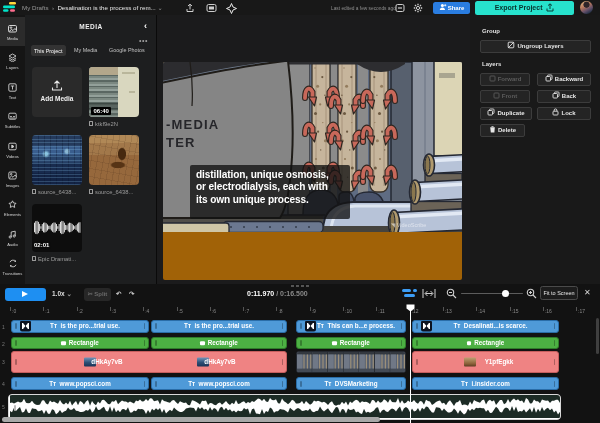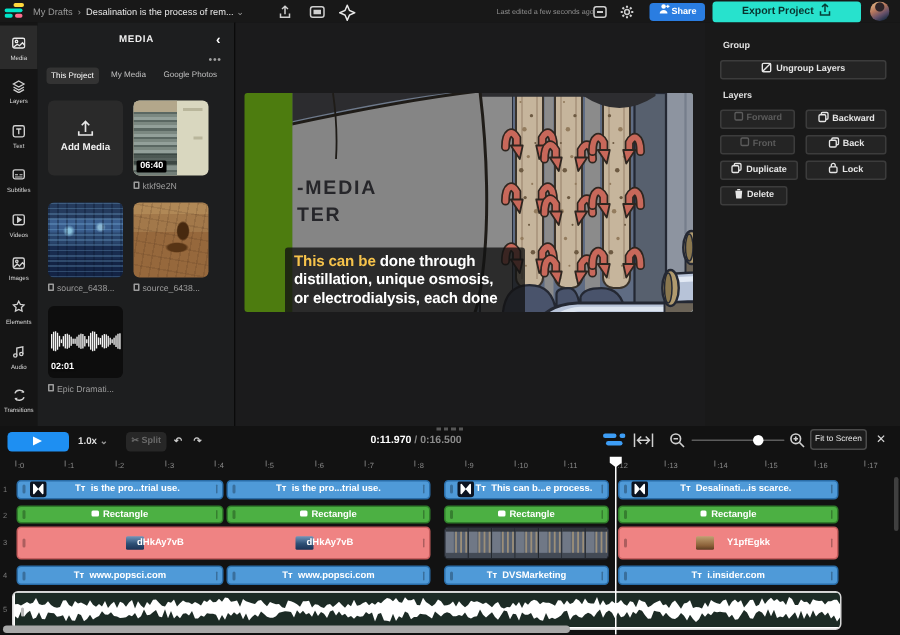--- a/index.html
+++ b/index.html
@@ -30,21 +30,21 @@
 #tab1{left:5.5px;top:30px;background:#333;border-radius:2.5px;padding:2.5px 3.5px;color:#fff;}
 .tile{position:absolute;width:50px;height:50px;border-radius:4px;overflow:hidden;}
 .mlabel{position:absolute;font-size:5.8px;color:#9c9c9c;white-space:nowrap;}
 .ficon{display:inline-block;width:4px;height:5px;border:0.5px solid #9c9c9c;border-radius:0.5px;margin-right:2px;}
 #addmedia{left:7px;top:52px;background:#2a2a2a;text-align:center;}
 #addmedia .t{position:absolute;left:0;right:0;top:28px;color:#f0f0f0;font-size:6.5px;font-weight:bold;}
 #dur{left:66px;top:91.5px;background:#000;color:#fff;font-size:6px;font-weight:bold;padding:1px 2.5px;border-radius:1px;}
 #dur2{left:9px;top:227px;color:#fff;font-size:6px;font-weight:bold;text-shadow:0 0 2px #000;}
 
 #canvasarea{left:157px;top:15px;width:313px;height:269px;background:#1b1b1c;}
-#video{left:6px;top:47px;width:299px;height:146px;border-radius:2px;overflow:hidden;background:#4d7c0f;padding-left:32px;}
+#video{left:6px;top:47px;width:299px;height:218px;border-radius:2px;overflow:hidden;background:#a16207;}
 
 #cap{left:27px;top:103px;width:160px;height:54px;background:rgba(18,18,18,.78);border-radius:2px;padding:3.5px 6px;}
 #cap div{font-size:10.1px;line-height:12.6px;font-weight:bold;color:#fff;white-space:nowrap;letter-spacing:-.1px;}
 #cap .y{color:#f6c34b;}
 #wm{left:228px;top:160px;font-size:5.5px;color:rgba(255,255,255,.55);}
 
 #rpanel{left:470px;top:15px;width:130px;height:269px;background:#191919;}
 .rlbl{position:absolute;left:12px;font-size:6px;font-weight:bold;color:#e0e0e0;}
 .rbtn{position:absolute;height:13px;background:#242424;border:1px solid #3c3c3c;border-radius:2px;color:#e6e6e6;font-size:6px;font-weight:bold;text-align:center;line-height:11px;}
 .rbtn.dis{color:#5c5c5c;}
@@ -414,23 +414,23 @@
         <circle cx="68" cy="165" r="1.1" fill="#38404e"></circle>
         <circle cx="81" cy="165" r="1.1" fill="#38404e"></circle>
         <circle cx="94" cy="165" r="1.1" fill="#38404e"></circle>
         <circle cx="107" cy="165" r="1.1" fill="#38404e"></circle>
         <circle cx="120" cy="165" r="1.1" fill="#38404e"></circle>
         <circle cx="133" cy="165" r="1.1" fill="#38404e"></circle>
         <circle cx="146" cy="165" r="1.1" fill="#38404e"></circle>
         <rect x="-4" y="161" width="70" height="11" rx="3" fill="#cfc6a6" stroke="#242833" stroke-width="1.3"></rect>
       </svg>
     <div class="abs" id="cap">
-      <div><span class="y">This can be</span> done through</div>
       <div>distillation, unique osmosis,</div>
-      <div>or electrodialysis, each done</div>
+      <div>or electrodialysis, each with</div>
+      <div>its own unique process.</div>
     </div>
     <div class="abs" id="wm">◥ VideoScribe</div>
   </div>
 </div>
 
 <div class="abs" id="rpanel">
   <div class="rlbl" style="top:13px">Group</div>
   <div class="rbtn" style="left:10px;top:24.5px;width:111px;"><svg width="8" height="8" viewBox="0 0 8 8" fill="none" stroke="#e6e6e6" stroke-width=".9">
         <rect x="1.2" y="1.2" width="5.6" height="5.6" rx=".8"></rect>
         <path d="M1.2 6.8L6.8 1.2"></path>

